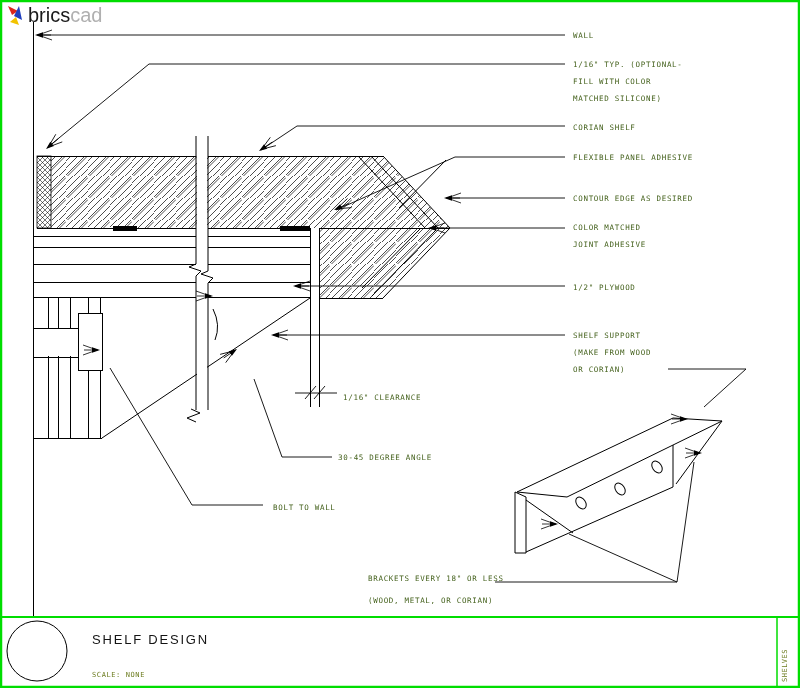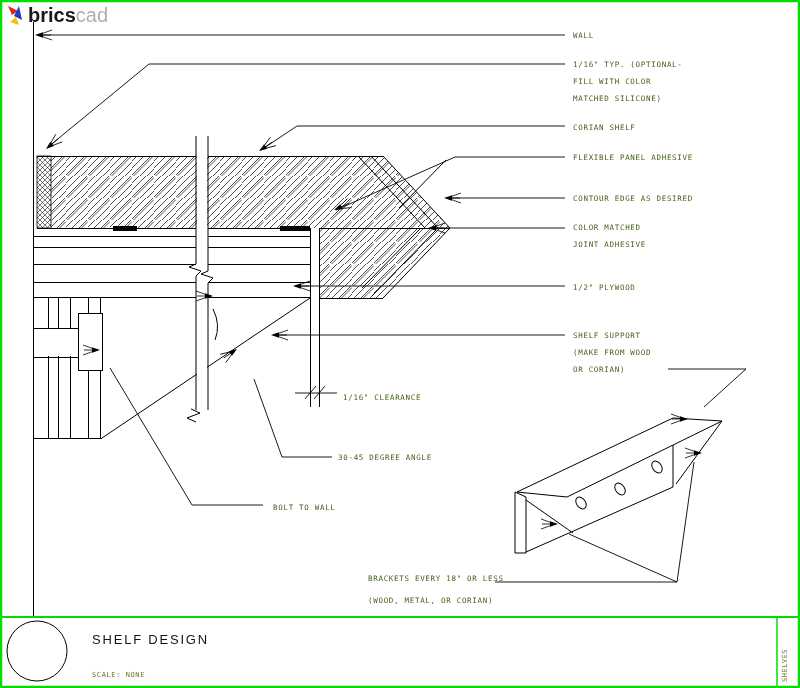--- a/index.html
+++ b/index.html
@@ -5,21 +5,21 @@
   html,body{margin:0;padding:0;background:#f3f3f3;}
   #page{position:relative;width:800px;height:688px;background:#ffffff;overflow:hidden;
         font-family:"Liberation Sans",sans-serif;}
   #cad{position:absolute;left:0;top:0;}
   .lbl{font-family:"DejaVu Sans Mono",monospace;font-size:7.5px;letter-spacing:0.7px;fill:#44611c;}
   .scale{font-family:"DejaVu Sans Mono",monospace;font-size:7px;letter-spacing:0.6px;fill:#6c7c1f;}
   .title{font-family:"Liberation Sans",sans-serif;font-size:13px;letter-spacing:1.8px;fill:#141414;}
   .side{font-family:"DejaVu Sans Mono",monospace;font-size:7px;letter-spacing:0.5px;fill:#6c7c1f;}
   #logo{position:absolute;left:7px;top:4px;display:flex;align-items:center;gap:5px;}
   #logo .brand{font-size:20px;line-height:22px;}
-  #logo .b1{font-weight:bold;color:#1a1a1a;}
+  #logo .b1{font-weight:normal;color:#1a1a1a;}
   #logo .b2{font-weight:normal;color:#b0b0b0;margin-top:15px;}
 </style>
 </head>
 <body>
 
 <div id="page">
 
   <svg id="cad" width="800" height="688" viewBox="0 0 800 688">
     <defs>
       <pattern id="hatch" width="22" height="22" patternUnits="userSpaceOnUse">

